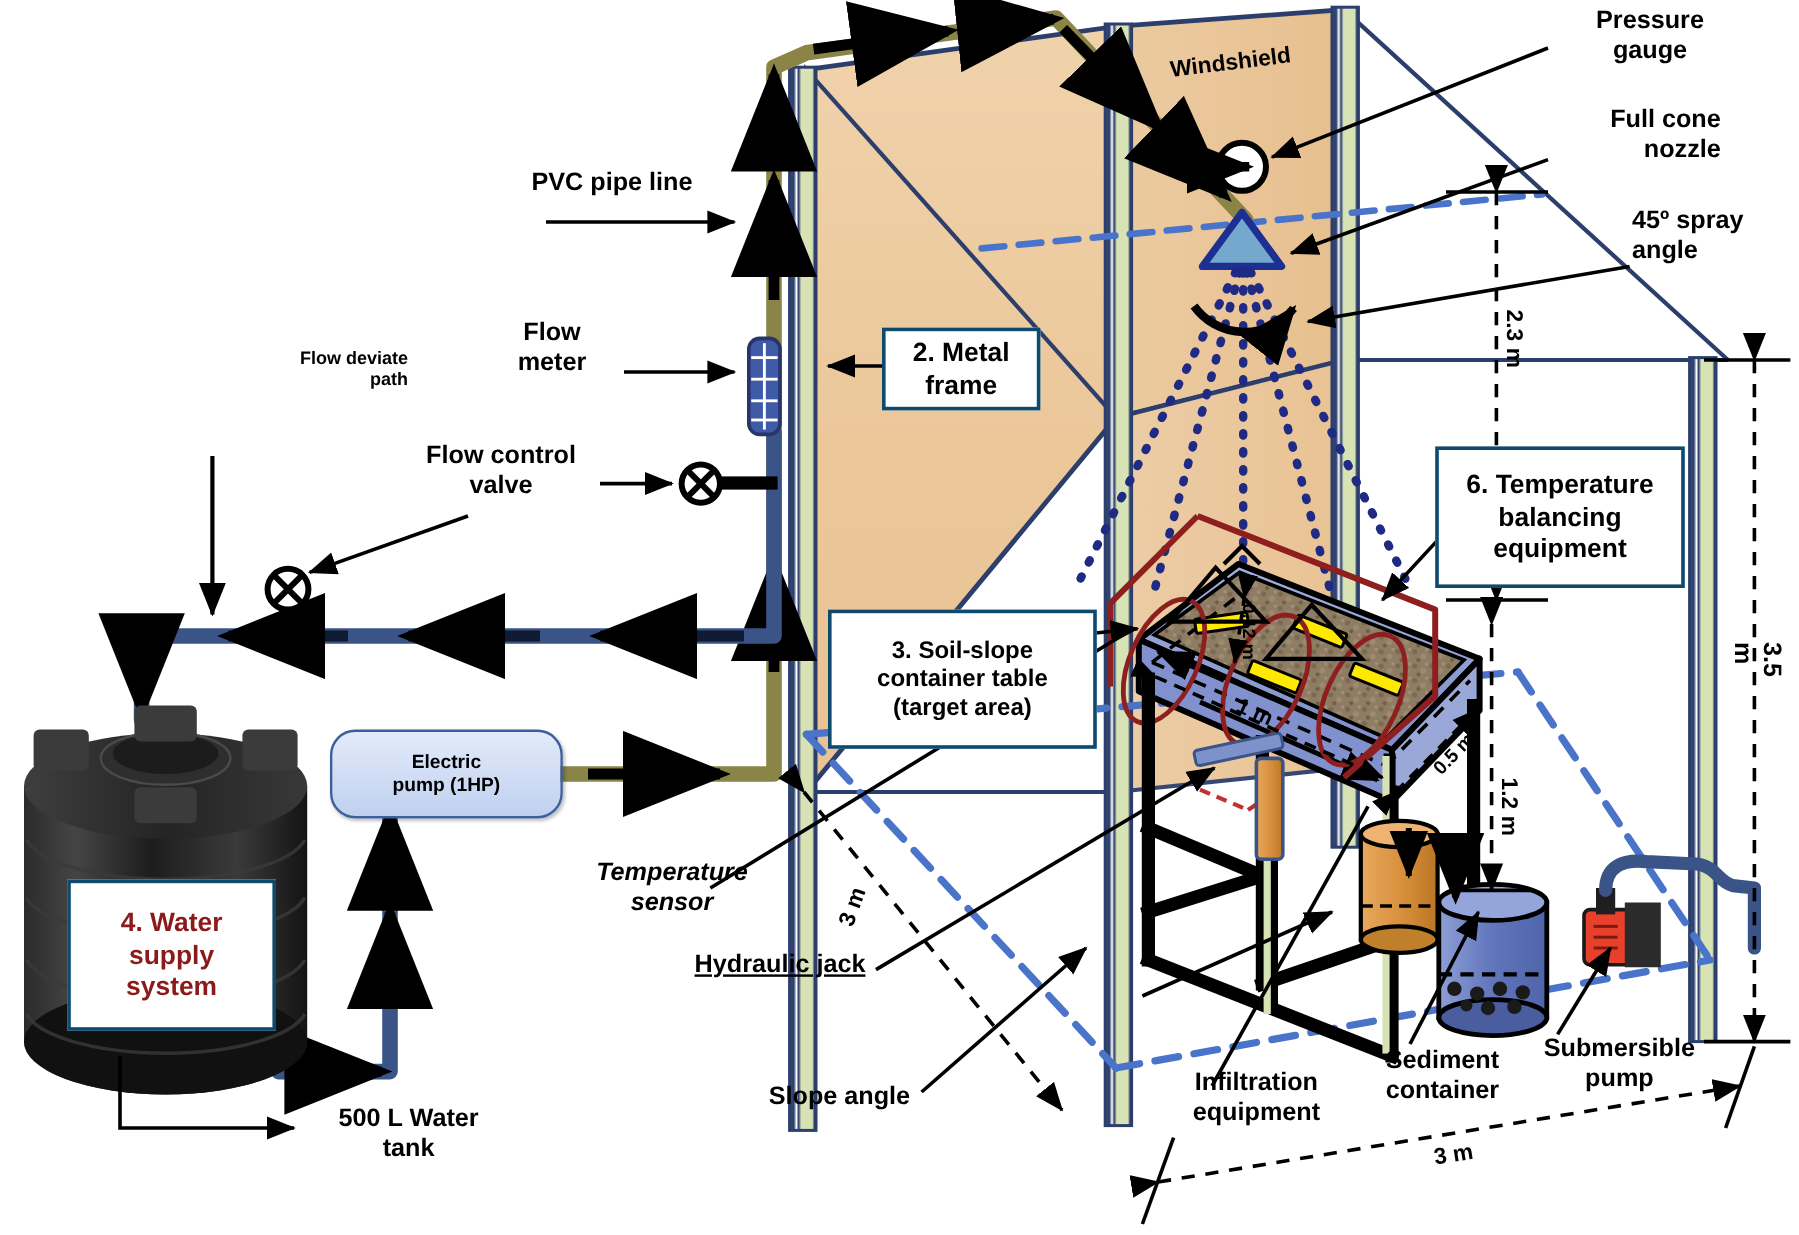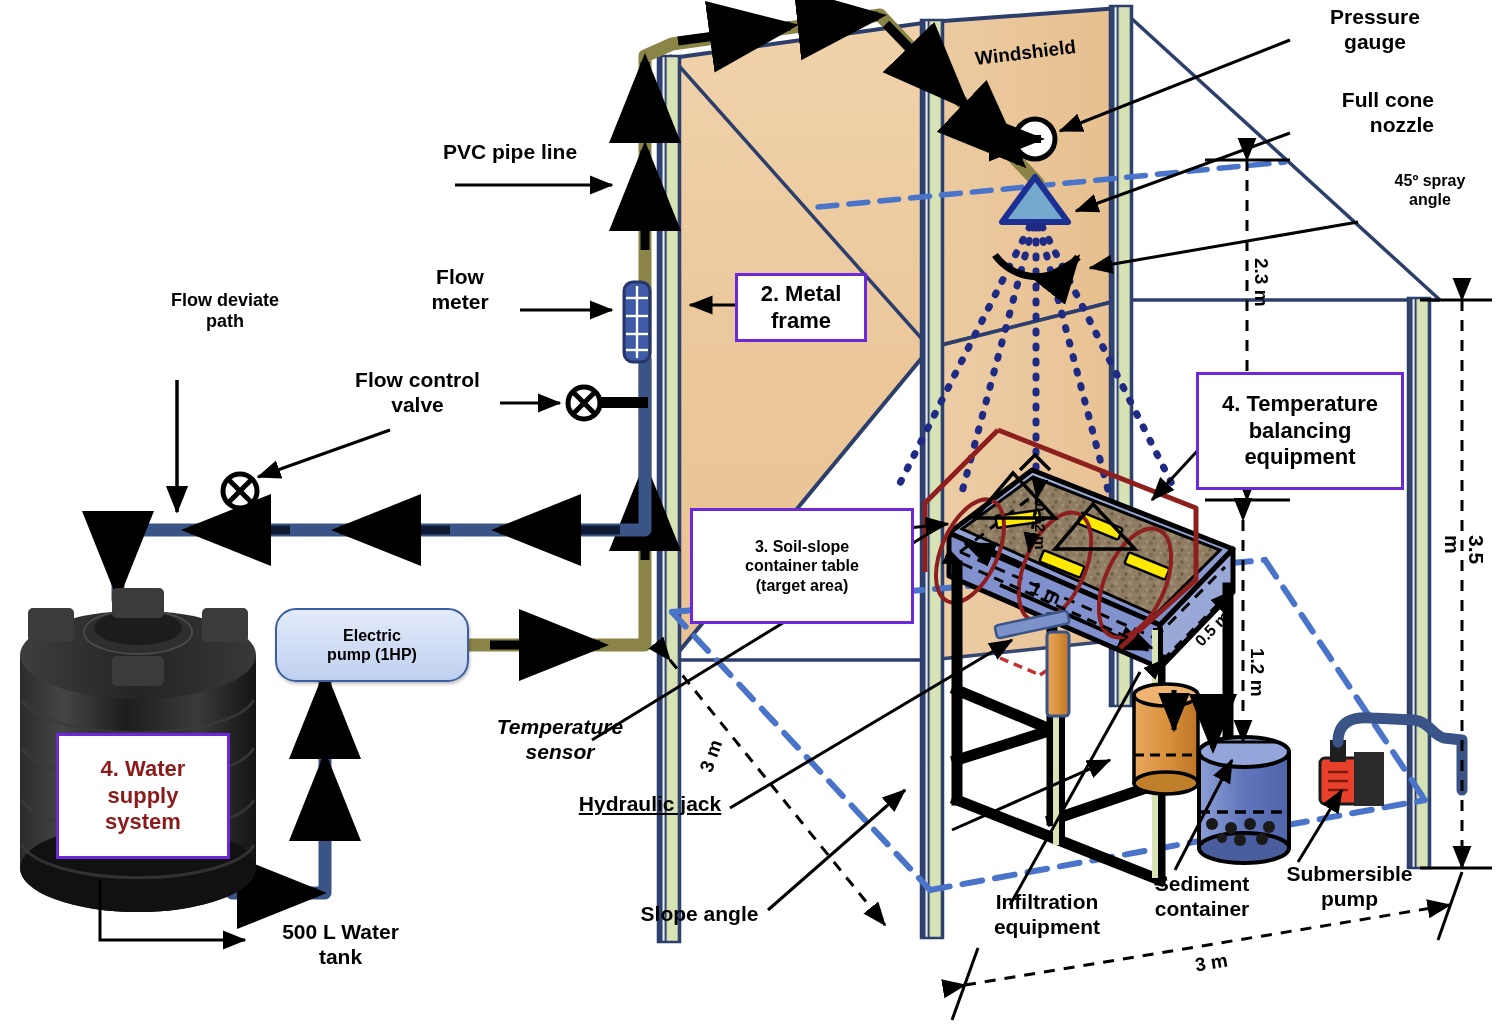--- a/index.html
+++ b/index.html
@@ -1,20 +1,20 @@
 <!DOCTYPE html>
 <html><head>
 <meta charset="utf-8">
 <style>
   html,body{margin:0;padding:0;background:#fff;}
   body{width:1499px;height:1029px;overflow:hidden;font-family:"Liberation Sans",sans-serif;}
   #stage{position:relative;width:1499px;height:1029px;background:#ffffff;}
   #stage svg{position:absolute;left:0;top:0;}
   .lbl{position:absolute;font-family:"Liberation Sans",sans-serif;font-weight:bold;color:#000;line-height:1.18;white-space:pre-line;}
-  .callout{position:absolute;background:#fff;border:3px solid #6d28d9;font-weight:bold;text-align:center;line-height:1.2;
+  .callout{position:absolute;background:#fff;border:3px solid #0c4a6e;font-weight:bold;text-align:center;line-height:1.2;
            display:flex;align-items:center;justify-content:center;white-space:pre-line;color:#000;}
   .callout.maroon{color:#8b1a1a;}
   .pumpbox{position:absolute;border:2px solid #3d5f9e;border-radius:9px;
            background:linear-gradient(180deg,#e3ebfa 0%,#bfd0ef 100%);
            display:flex;align-items:center;justify-content:center;text-align:center;
            font-weight:bold;line-height:1.2;white-space:pre-line;color:#000;
            box-shadow:1px 2px 3px rgba(0,0,0,.25);}
   .dimtxt{position:absolute;font-weight:bold;color:#000;font-family:"Liberation Sans",sans-serif;}
   .rot90{transform:rotate(90deg);transform-origin:left top;}
 </style>
@@ -377,21 +377,21 @@
 
     <line x1="1037" y1="498" x2="1029" y2="552" stroke-dasharray="7 5" marker-start="url(#ahs)" marker-end="url(#ahs)"></line>
 
     <line x1="963" y1="564" x2="1152" y2="648" stroke-dasharray="10 7" marker-start="url(#ahs)" marker-end="url(#ahs)"></line>
 
     <line x1="1163" y1="660" x2="1230" y2="592" stroke-dasharray="10 7" marker-start="url(#ahs)" marker-end="url(#ahs)"></line>
   </g>
 
 </svg>
 
-<div class="lbl" style="left:110px;top:290px;width:230px;text-align:center;font-size:18px;">Flow deviate
+<div class="lbl" style="left:110px;top:290px;width:230px;text-align:right;font-size:15px;">Flow deviate
 path</div>
 
 <div class="lbl" style="left:410px;top:140px;width:200px;text-align:center;font-size:21px;">PVC pipe line</div>
 
 <div class="lbl" style="left:400px;top:265px;width:120px;text-align:center;font-size:21px;">Flow
 meter</div>
 
 <div class="lbl" style="left:330px;top:368px;width:175px;text-align:center;font-size:21px;">Flow control
 valve</div>
 
@@ -399,21 +399,21 @@
 tank</div>
 
 <div class="lbl" style="left:975px;top:42px;font-size:19px;transform:rotate(-7deg);">Windshield</div>
 
 <div class="lbl" style="left:1295px;top:5px;width:160px;text-align:center;font-size:21px;">Pressure
 gauge</div>
 
 <div class="lbl" style="left:1284px;top:88px;width:150px;text-align:right;font-size:21px;">Full cone
 nozzle</div>
 
-<div class="lbl" style="left:1360px;top:172px;width:140px;text-align:center;font-size:16px;">45º spray
+<div class="lbl" style="left:1360px;top:172px;width:140px;font-size:21px;">45º spray
 angle</div>
 
 <div class="lbl" style="left:465px;top:715px;width:190px;text-align:center;font-size:21px;font-style:italic;">Temperature
 sensor</div>
 
 <div class="lbl" style="left:560px;top:792px;width:180px;text-align:center;font-size:21px;text-decoration:underline;">Hydraulic jack</div>
 
 <div class="lbl" style="left:622px;top:902px;width:155px;text-align:center;font-size:21px;">Slope angle</div>
 
 <div class="lbl" style="left:962px;top:890px;width:170px;text-align:center;font-size:21px;">Infiltration
@@ -425,25 +425,25 @@
 <div class="lbl" style="left:1262px;top:862px;width:175px;text-align:center;font-size:21px;">Submersible
 pump</div>
 
 <div class="callout maroon" style="left:56px;top:733px;width:168px;height:120px;font-size:22px;">4. Water
 supply
 system</div>
 
 <div class="callout" style="left:735px;top:273px;width:126px;height:63px;font-size:22px;">2. Metal
 frame</div>
 
-<div class="callout" style="left:690px;top:508px;width:218px;height:110px;font-size:16px;">3. Soil-slope
+<div class="callout" style="left:690px;top:508px;width:218px;height:110px;font-size:20px;">3. Soil-slope
 container table
 (target area)</div>
 
-<div class="callout" style="left:1196px;top:372px;width:202px;height:112px;font-size:22px;">4. Temperature
+<div class="callout" style="left:1196px;top:372px;width:202px;height:112px;font-size:22px;">6. Temperature
 balancing
 equipment</div>
 
 <div class="pumpbox" style="left:275px;top:608px;width:190px;height:70px;font-size:16px;border-radius:21px;">Electric
 pump (1HP)</div>
 
 <div class="dimtxt rot90" style="left:1272px;top:258px;font-size:19px;">2.3 m</div>
 
 <div class="dimtxt rot90" style="left:1488px;top:535px;font-size:21px;">3.5 m</div>
 

